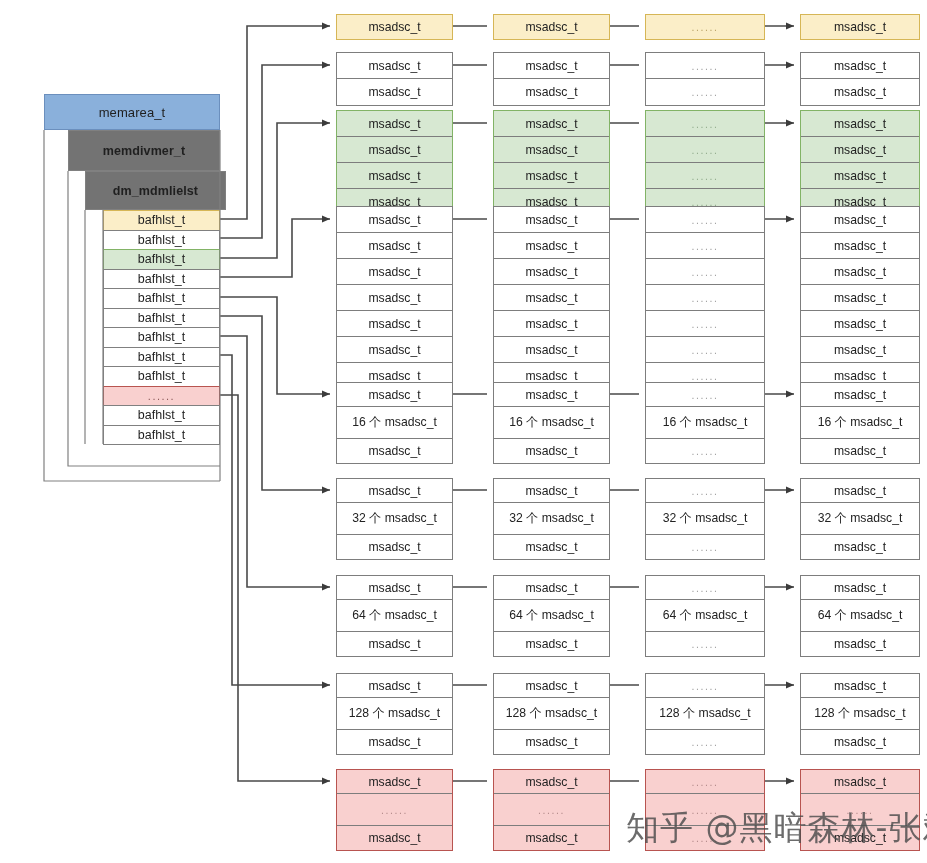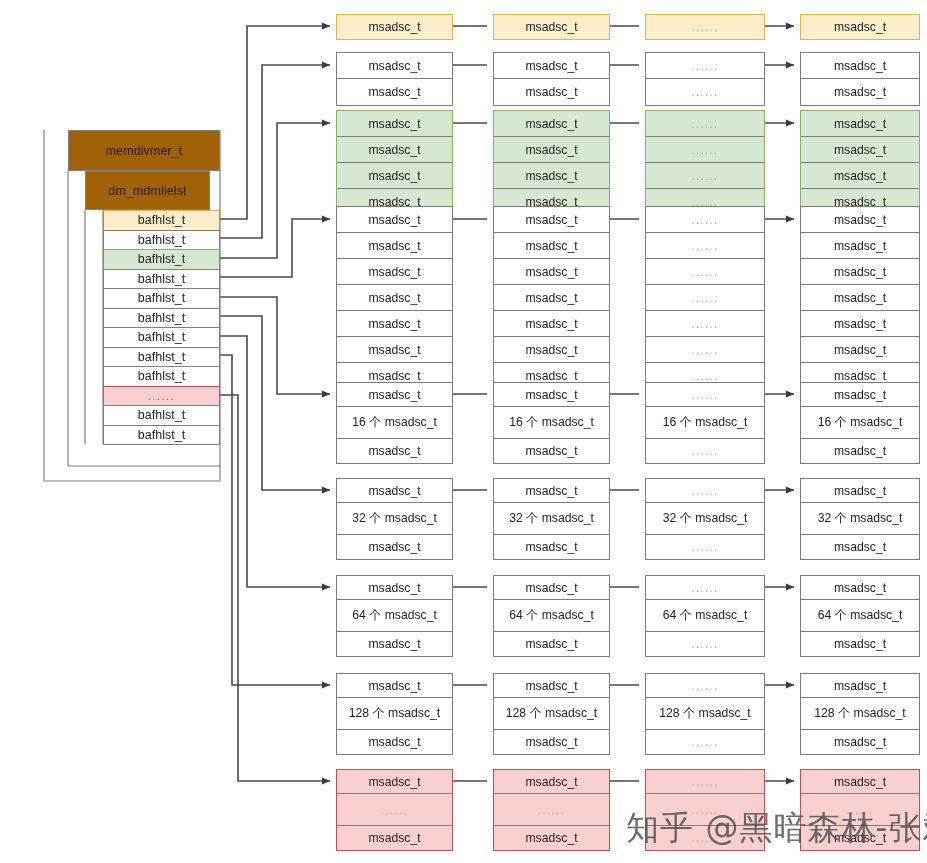--- a/index.html
+++ b/index.html
@@ -23,21 +23,21 @@
     display:flex;
     align-items:center;
     justify-content:center;
     text-align:center;
     white-space:nowrap;
     letter-spacing:.1px;
   }
 
   
   .lvl-memarea{background:#8ab0db;border-color:#6b8fbd;font-size:13px;}
-  .lvl-plain{background:#a16207;}
+  .lvl-plain{background:#737373;font-weight:bold;}
   .row-item{
     position:absolute;
     box-sizing:border-box;
     border:1px solid #808080;
     background:#ffffff;
     font-size:12.5px;
     display:flex;align-items:center;justify-content:center;
     white-space:nowrap;
     color:#1f1f1f;
   }
@@ -114,26 +114,29 @@
       <path d="M220,316 L262,316 L262,490 L330,490"></path>
 
       <path d="M220,336 L247,336 L247,587 L330,587"></path>
 
       <path d="M220,355 L232,355 L232,685 L330,685"></path>
 
       <path d="M220,395 L238,395 L238,781 L330,781"></path>
     </g>
   </svg>
 
+  <div class="box lvl-memarea" style="left:44px;top:94px;width:176px;height:36px;">
+    <span>memarea_t</span>
+  </div>
 
   <div class="box lvl-plain" style="left:68px;top:130px;width:152px;height:41px;">
     <span>memdivmer_t</span>
   </div>
 
-  <div class="box lvl-plain" style="left:85px;top:171px;width:125px;height:39px;">
+  <div class="box lvl-plain" style="left:85px;top:171px;width:141px;height:39px;">
     <span>dm_mdmlielst</span>
   </div>
 
   <div id="rowstack" style="position:absolute;left:103px;top:210px;width:117px;height:234px;">
       <div class="row-item c-yellow" style="left: 0px; top: 0px; width: 117px; height: 20.5px;">
         <span>bafhlst_t</span>
       </div>
       <div class="row-item c-white" style="left: 0px; top: 19.5px; width: 117px; height: 20.5px;">
         <span>bafhlst_t</span>
       </div>

